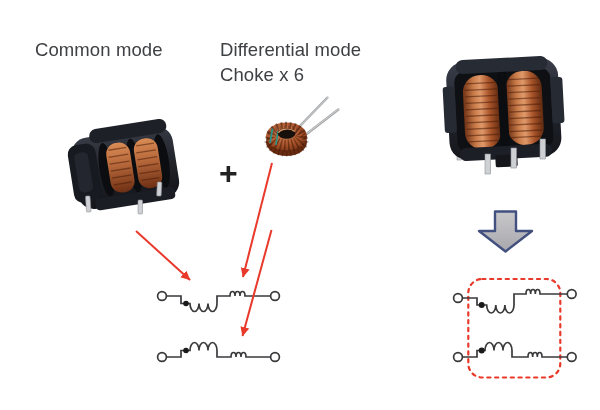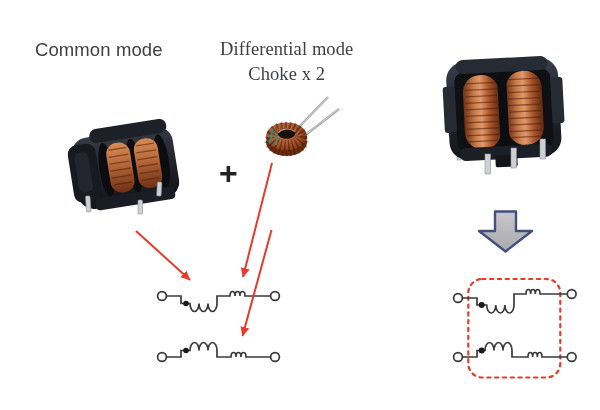--- a/index.html
+++ b/index.html
@@ -2,23 +2,23 @@
 <html style="--canvas-bg: #ffffff; --label-text: #3e4043; --plus-sign: #222222; --red-arrow: #e8392b; --schematic-line: #3a3a3c; --dashed-outline: #e8392b; --block-arrow-fill: #b9b9bd; --block-arrow-stroke: #42507f; --copper: #b5673a; --housing: #22242b;"><head>
 <meta charset="utf-8">
 <style>
   html,body{margin:0;padding:0;background:#ffffff;}
   #stage{
     position:relative;width:600px;height:410px;background:var(--canvas-bg,#fff);
     font-family:"Liberation Sans",sans-serif;overflow:hidden;
   }
   .abs{position:absolute;}
   .label{color:var(--label-text,#3e4043);font-size:18.5px;line-height:25px;letter-spacing:.1px;}
-  .label .lline{display:block;text-align:center;}
+  .label .lline{display:block;}
   #lbl-common{left:35px;top:37px;}
-  #lbl-diff{left:220px;top:37px;font-family:Liberation Serif, serif;}
+  #lbl-diff{left:220px;top:37px;}
   #plus{left:219px;top:155px;font-size:32px;font-weight:bold;color:var(--plus-sign,#222);line-height:36px;}
   #fig-choke-left{left:64px;top:110px;width:120px;height:106px;}
   #fig-toroid{left:244px;top:84px;width:100px;height:100px;}
   #fig-choke-right{left:436px;top:48px;width:135px;height:135px;}
   #fig-block-arrow{left:475px;top:208px;width:62px;height:48px;}
   #schem-left{left:148px;top:282px;width:140px;height:85px;}
   #schem-right{left:450px;top:276px;width:135px;height:106px;}
   #arrows{left:0;top:0;z-index:10;pointer-events:none;}
   .fig svg,#arrows{display:block;}
   
@@ -37,21 +37,21 @@
 </head>
 <body>
 
 <div id="stage">
 
   <div class="label abs" id="lbl-common">
     <span class="lline">Common mode</span>
   </div>
   <div class="label abs" id="lbl-diff">
     <span class="lline">Differential mode</span>
-    <span class="lline">Choke x 2</span>
+    <span class="lline">Choke x 6</span>
   </div>
   <span class="abs" id="plus">+</span>
 
   <div class="fig abs" id="fig-choke-left">
     <svg viewBox="0 0 120 106" width="120" height="106">
       <defs>
         <linearGradient id="lg-house" x1="0" y1="0" x2="0" y2="1">
           <stop offset="0" stop-color="#363a44"></stop>
             <stop offset="0.5" stop-color="#23252c"></stop>
             <stop offset="1" stop-color="#121419"></stop>

